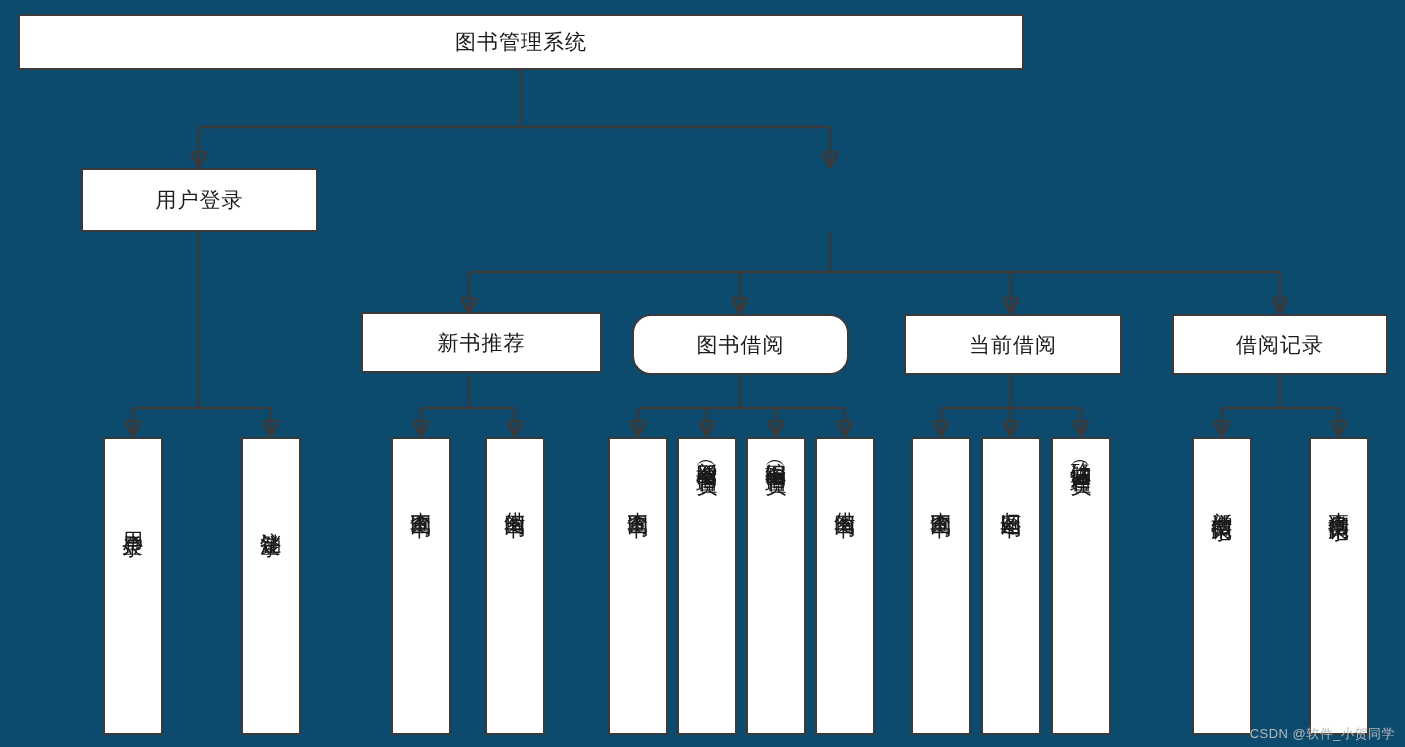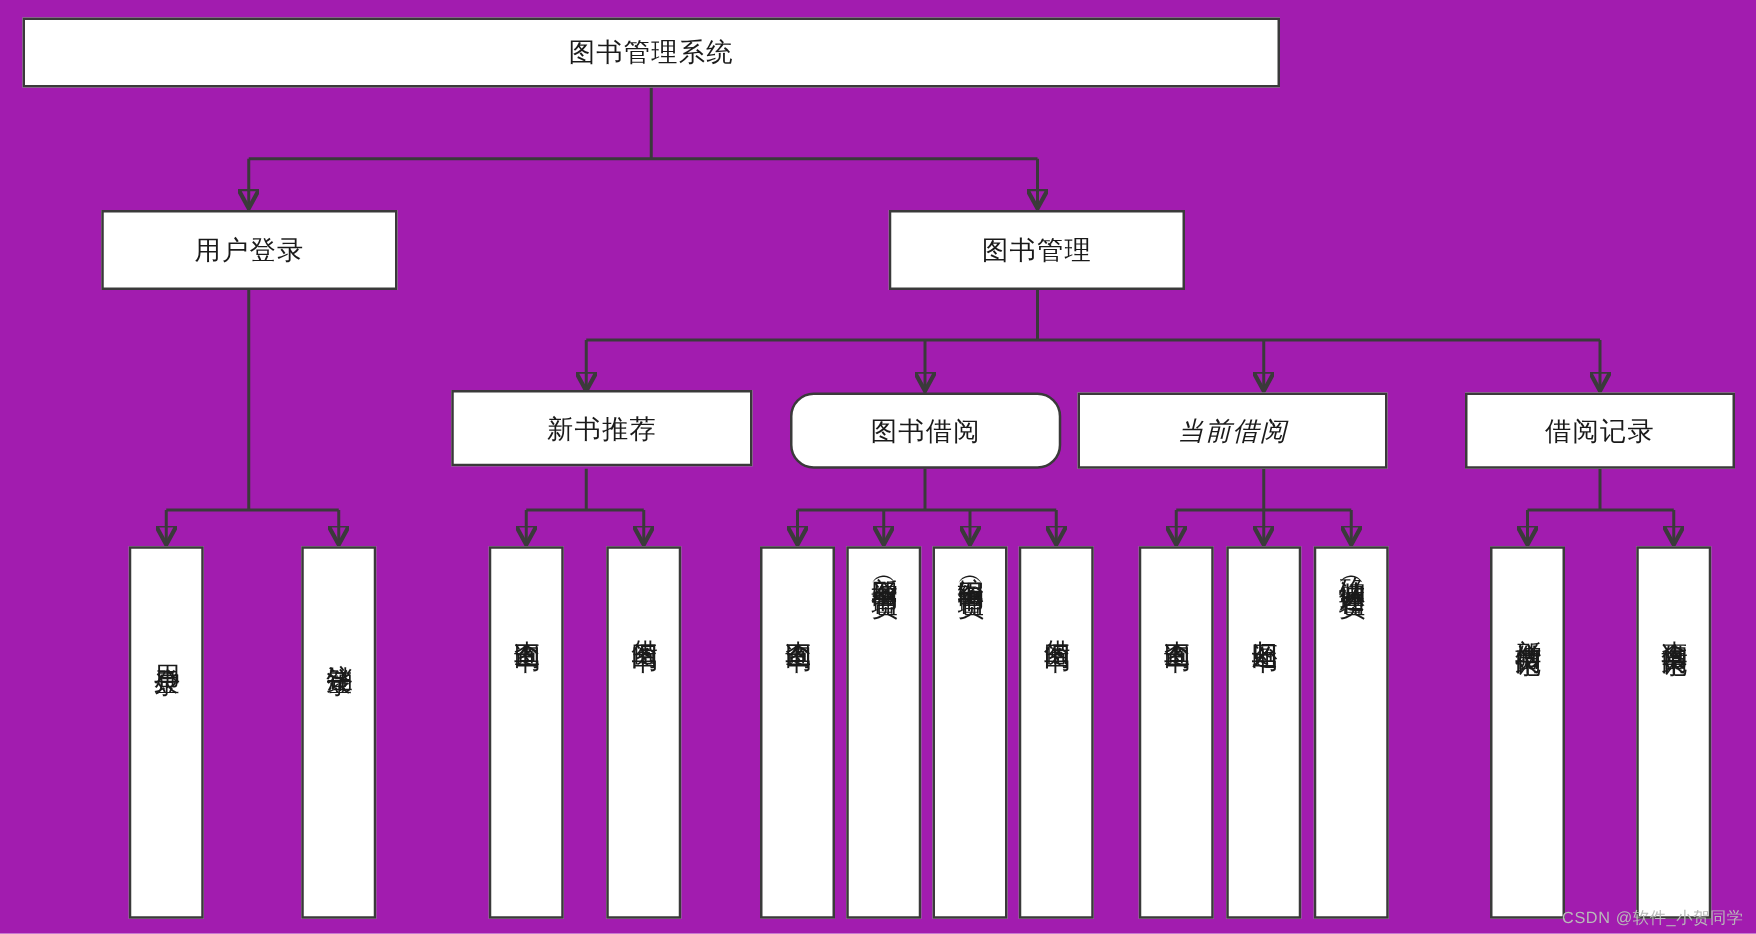--- a/index.html
+++ b/index.html
@@ -7,21 +7,21 @@
     padding: 0;
     background: #ffffff;
   }
   body {
     font-family: "Liberation Sans", "DejaVu Sans", sans-serif;
   }
   #canvas {
     position: relative;
     width: 1405px;
     height: 747px;
-    background: #a21caf;
+    background: #0c4a6e;
     overflow: hidden;
   }
   .node {
     position: absolute;
     box-sizing: border-box;
     background: #ffffff;
     border: 2px solid #3a3a3a;
     display: flex;
     align-items: center;
     justify-content: center;
@@ -131,31 +131,28 @@
     <line x1="1339" y1="408" x2="1339" y2="433" marker-end="url(#arrow)"></line>
   </svg>
 
   <div class="node h-node" style="left:18px; top:14px; width:1006px; height:56px;">
     <span>图书管理系统</span>
   </div>
 
   <div class="node h-node" style="left:81px; top:168px; width:237px; height:64px;">
     <span>用户登录</span>
   </div>
-  <div class="node h-node" style="left:711px; top:168px; width:237px; height:64px;">
-    <span>图书管理</span>
-  </div>
 
   <div class="node h-node" style="left:361px; top:312px; width:241px; height:61px;">
     <span>新书推荐</span>
   </div>
   <div class="node h-node" style="left:632px; top:314px; width:217px; height:61px;border-radius:19px;">
     <span>图书借阅</span>
   </div>
-  <div class="node h-node" style="left:862px; top:314px; width:248px; height:61px;font-style:italic;">
+  <div class="node h-node" style="left:904px; top:314px; width:218px; height:61px;">
     <span>当前借阅</span>
   </div>
   <div class="node h-node" style="left:1172px; top:314px; width:216px; height:61px;">
     <span>借阅记录</span>
   </div>
 
   <div class="node v-node" style="left:103px; top:437px; width:60px; height:298px;">
     <span class="vtext mid">用户登录</span>
   </div>
   <div class="node v-node" style="left:241px; top:437px; width:60px; height:298px;">

